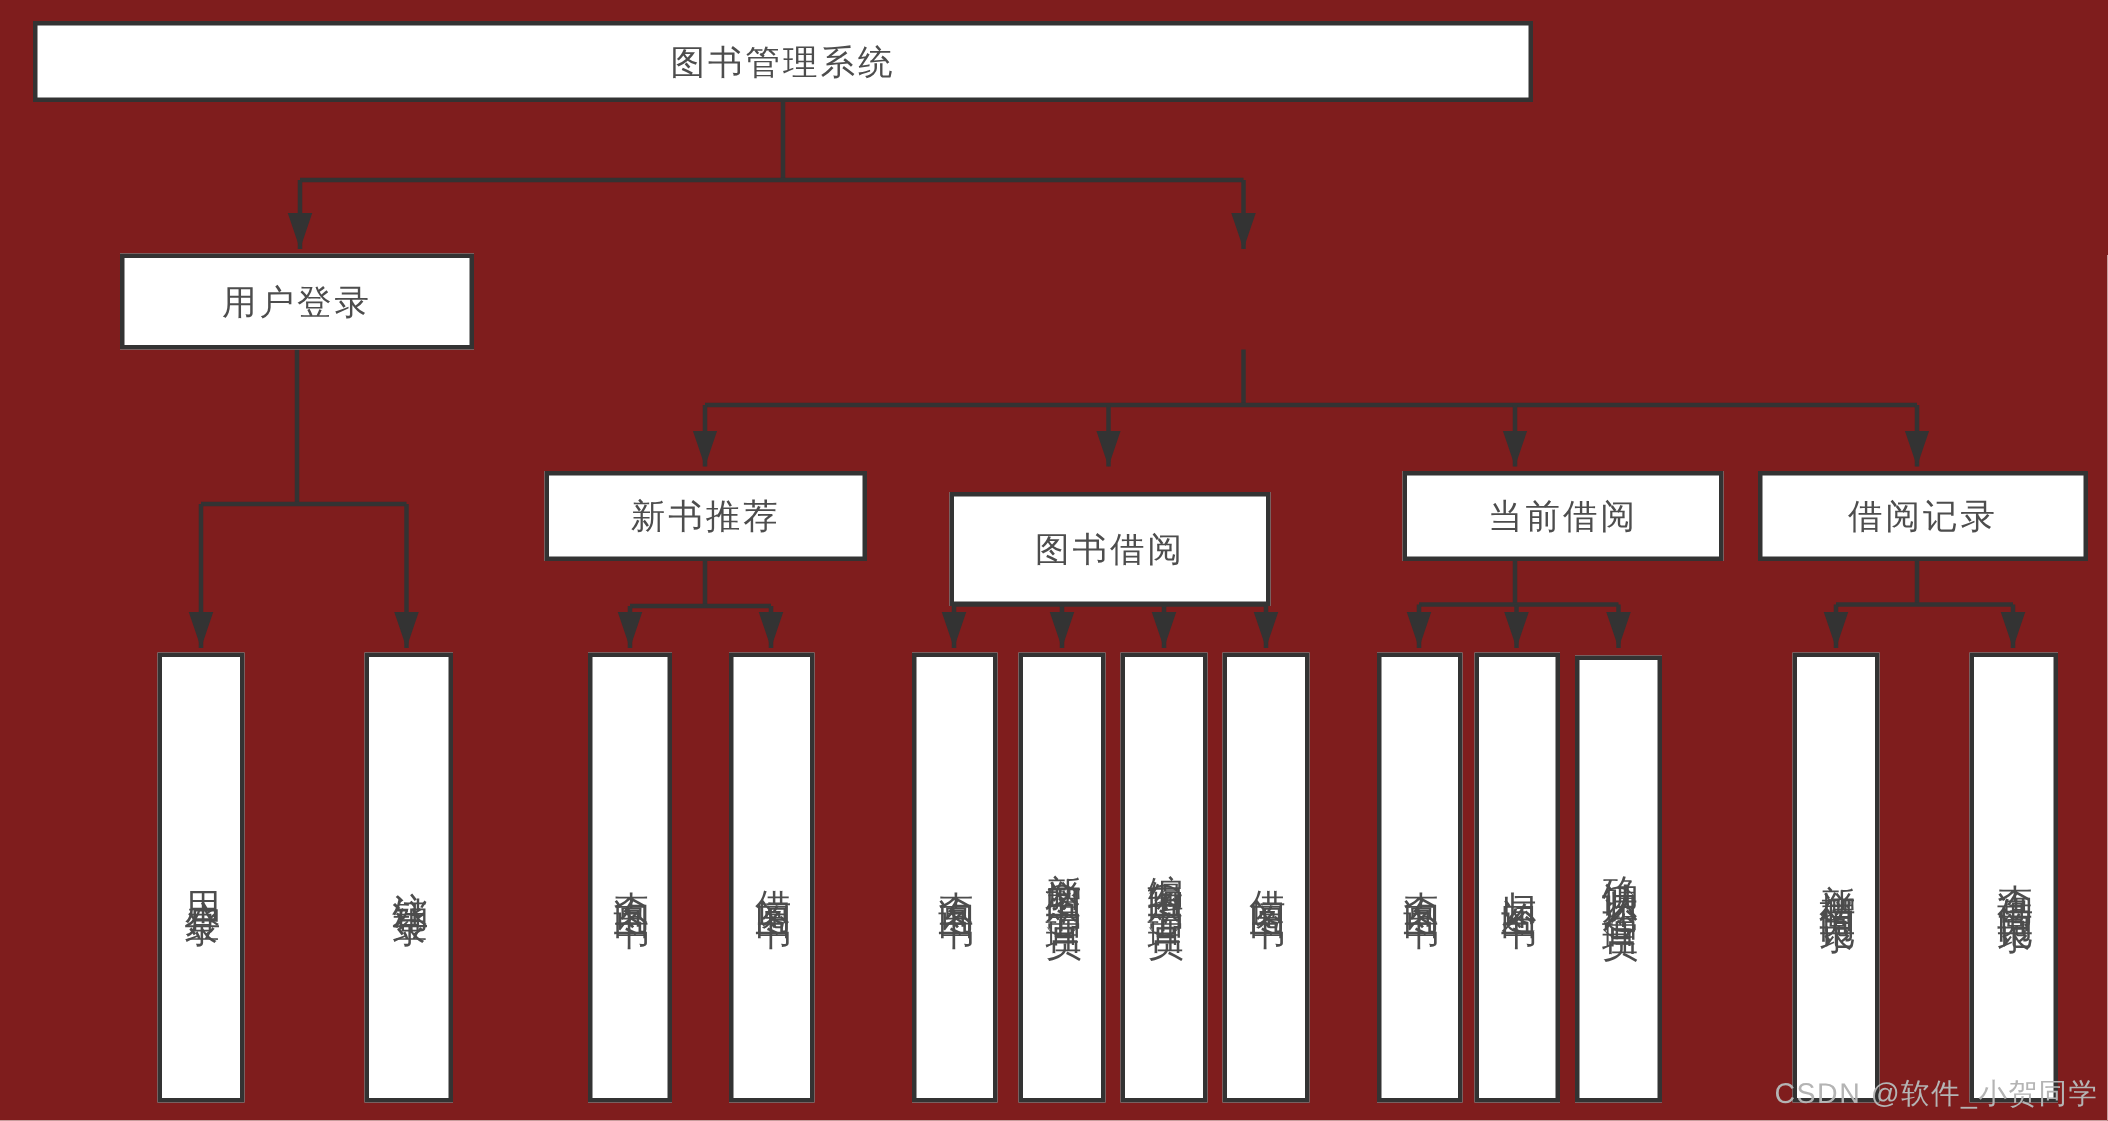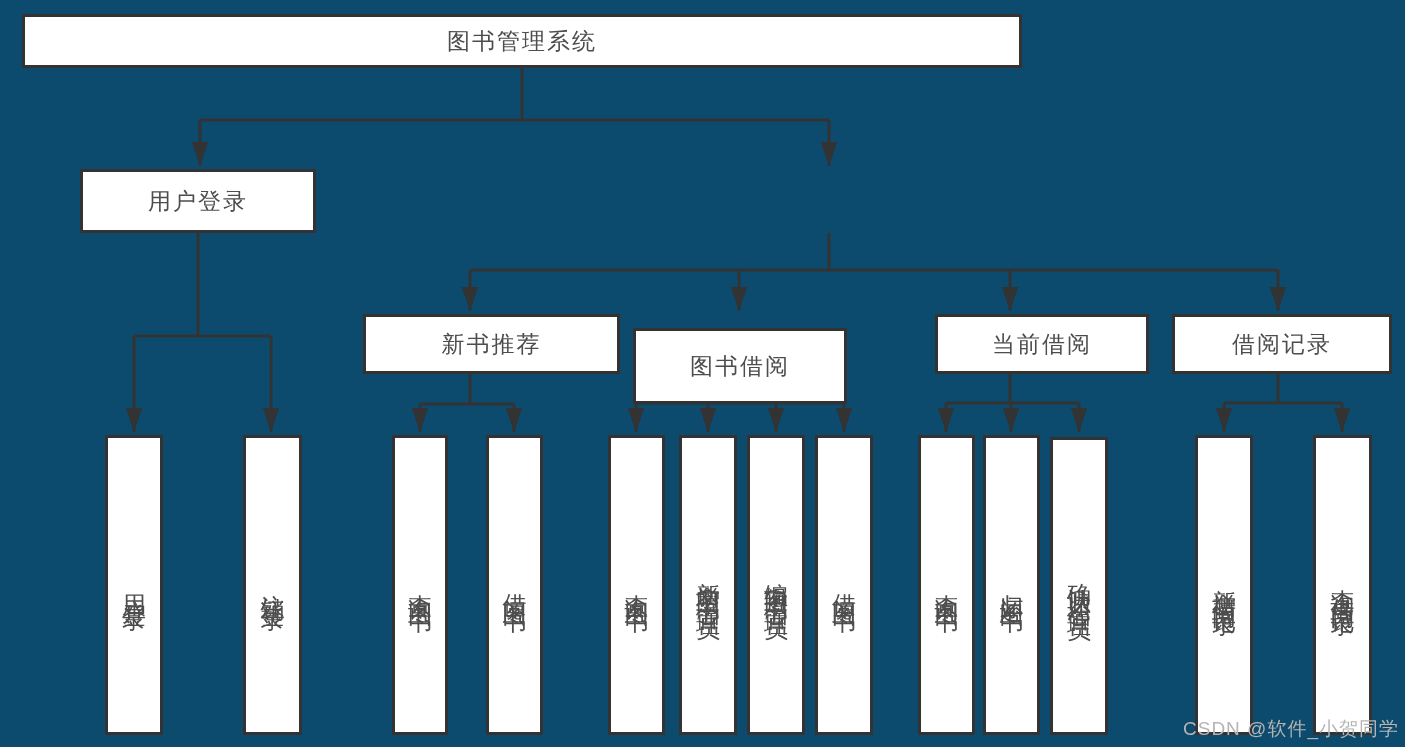--- a/index.html
+++ b/index.html
@@ -5,21 +5,21 @@
   html, body {
     margin: 0;
     padding: 0;
     background: #ffffff;
     font-family: "Liberation Sans", "DejaVu Sans", sans-serif;
   }
   #canvas {
     position: relative;
     width: 1405px;
     height: 747px;
-    background: #0c4a6e;
+    background: #7f1d1d;
     overflow: hidden;
   }
   #connectors {
     position: absolute;
     left: 0;
     top: 0;
     width: 1405px;
     height: 747px;
     pointer-events: none;
   }
@@ -109,21 +109,21 @@
       <path d="M1224,403 H1342"></path>
       <path d="M1224,403 V432" marker-end="url(#arrow)"></path>
       <path d="M1342,403 V432" marker-end="url(#arrow)"></path>
     </g>
   </svg>
 
   <div class="box h" style="left:22px; top:14px; width:1000px; height:54px">图书管理系统</div>
 
   <div class="box h" style="left:80px; top:169px; width:236px; height:64px">用户登录</div>
 
-  <div class="box h" style="left:363px; top:314px; width:257px; height:60px">新书推荐</div>
+  <div class="box h" style="left:363px; top:314px; width:215px; height:60px">新书推荐</div>
   <div class="box h" style="left:633px; top:328px; width:214px; height:76px">图书借阅</div>
   <div class="box h" style="left:935px; top:314px; width:214px; height:60px">当前借阅</div>
   <div class="box h" style="left:1172px; top:314px; width:220px; height:60px">借阅记录</div>
 
   <div class="box v" style="left:105px; top:435px; width:58px; height:300px">用户登录</div>
   <div class="box v" style="left:243px; top:435px; width:59px; height:300px">注销登录</div>
 
   <div class="box v" style="left:392px; top:435px; width:56px; height:300px">查询图书</div>
   <div class="box v" style="left:486px; top:435px; width:57px; height:300px">借阅图书</div>
 

